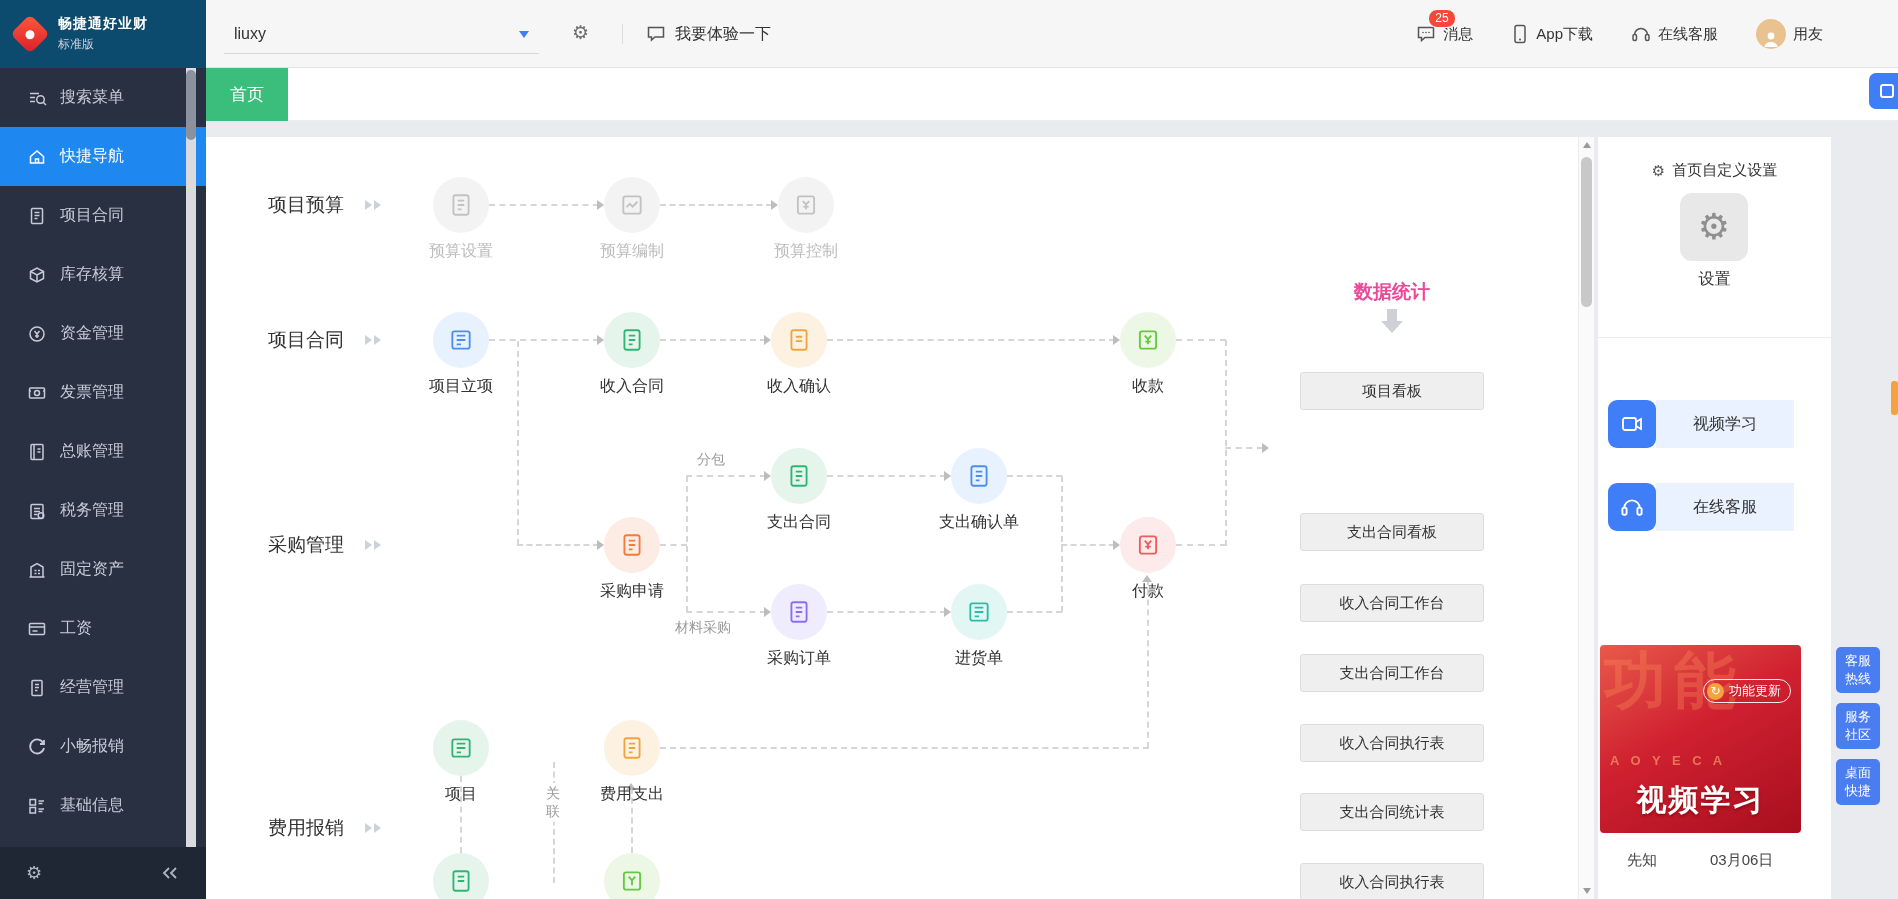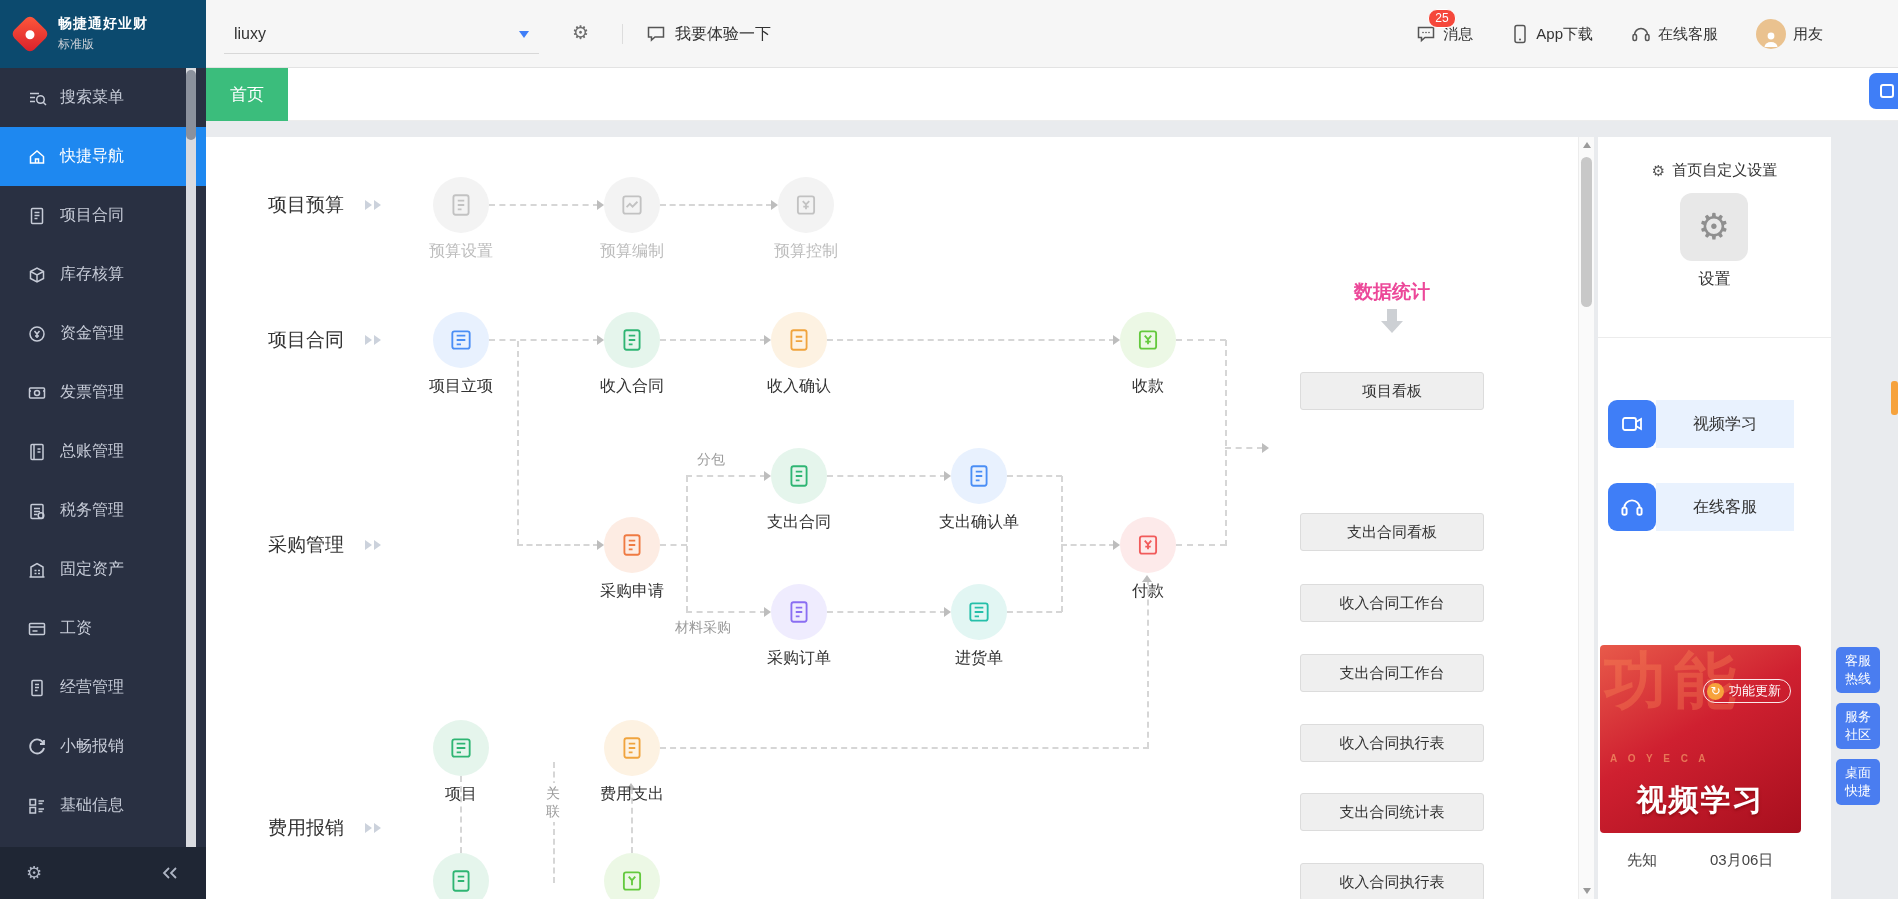--- a/index.html
+++ b/index.html
@@ -79,21 +79,21 @@
   .rp-gearbox{position:absolute;left:82px;top:56px;width:68px;height:68px;background:#e8e8e8;border-radius:12px;display:flex;align-items:center;justify-content:center;font-size:36px;color:#8f8f8f;cursor:pointer}
   .rp-set{position:absolute;top:132px;left:0;width:233px;text-align:center;font-size:16px;color:#333}
   .rp-div{position:absolute;left:0;top:200px;width:233px;height:1px;background:#ececec}
   .rp-row{position:absolute;left:10px;width:186px;height:48px;display:flex;cursor:pointer}
   .rp-ricon{width:48px;height:48px;background:#3f7ef7;border-radius:9px;display:flex;align-items:center;justify-content:center;flex:none}
   .rp-rlabel{flex:1;background:#e9f2fe;display:flex;align-items:center;justify-content:center;font-size:16px;color:#333}
   .banner{position:absolute;left:2px;top:508px;width:201px;height:188px;border-radius:4px;background:linear-gradient(150deg,#e85a4a 0%,#cf2030 45%,#a80f1e 100%);overflow:hidden;cursor:pointer}
   .bn-big{position:absolute;left:4px;top:-6px;font-size:62px;font-weight:bold;color:rgba(255,150,90,.30);letter-spacing:8px;white-space:nowrap}
   .bn-pill{position:absolute;right:10px;top:34px;display:flex;align-items:center;gap:5px;border:1px solid rgba(255,255,255,.9);border-radius:12px;padding:2px 9px 2px 3px;color:#fff;font-size:13px;white-space:nowrap}
   .bn-pill-ic{width:17px;height:17px;border-radius:50%;background:#f7a23c;color:#fff;font-size:12px;display:flex;align-items:center;justify-content:center}
-  .bn-wm{position:absolute;left:10px;top:108px;color:rgba(255,190,120,.55);font-size:10px;letter-spacing:4px;font-weight:bold;white-space:nowrap}
+  .bn-wm{position:absolute;left:10px;top:108px;color:rgba(255,190,120,.55);font-size:13px;letter-spacing:4px;font-weight:bold;white-space:nowrap}
   .bn-title{position:absolute;left:0;bottom:12px;width:201px;text-align:center;font-size:30px;font-weight:bold;color:#fff;text-shadow:0 2px 3px rgba(110,0,0,.55);letter-spacing:2px;white-space:nowrap}
   .rp-news{position:absolute;left:0;top:714px;width:233px;height:28px;font-size:15px;color:#444;cursor:pointer}
   .rp-news-t{position:absolute;left:29px}
   .rp-news-d{position:absolute;left:112px}
 
   
   .edge{position:absolute;left:1836px;top:647px;width:44px}
   .edge-btn{width:44px;height:46px;background:#4a7df0;border-radius:5px;color:#fff;font-size:13px;display:flex;flex-direction:column;align-items:center;justify-content:center;line-height:18px;margin-bottom:10px;cursor:pointer}
   .page-thumb{position:absolute;left:1891px;top:381px;width:7px;height:34px;background:#f6a23c;border-radius:3px;cursor:pointer}
 </style>

